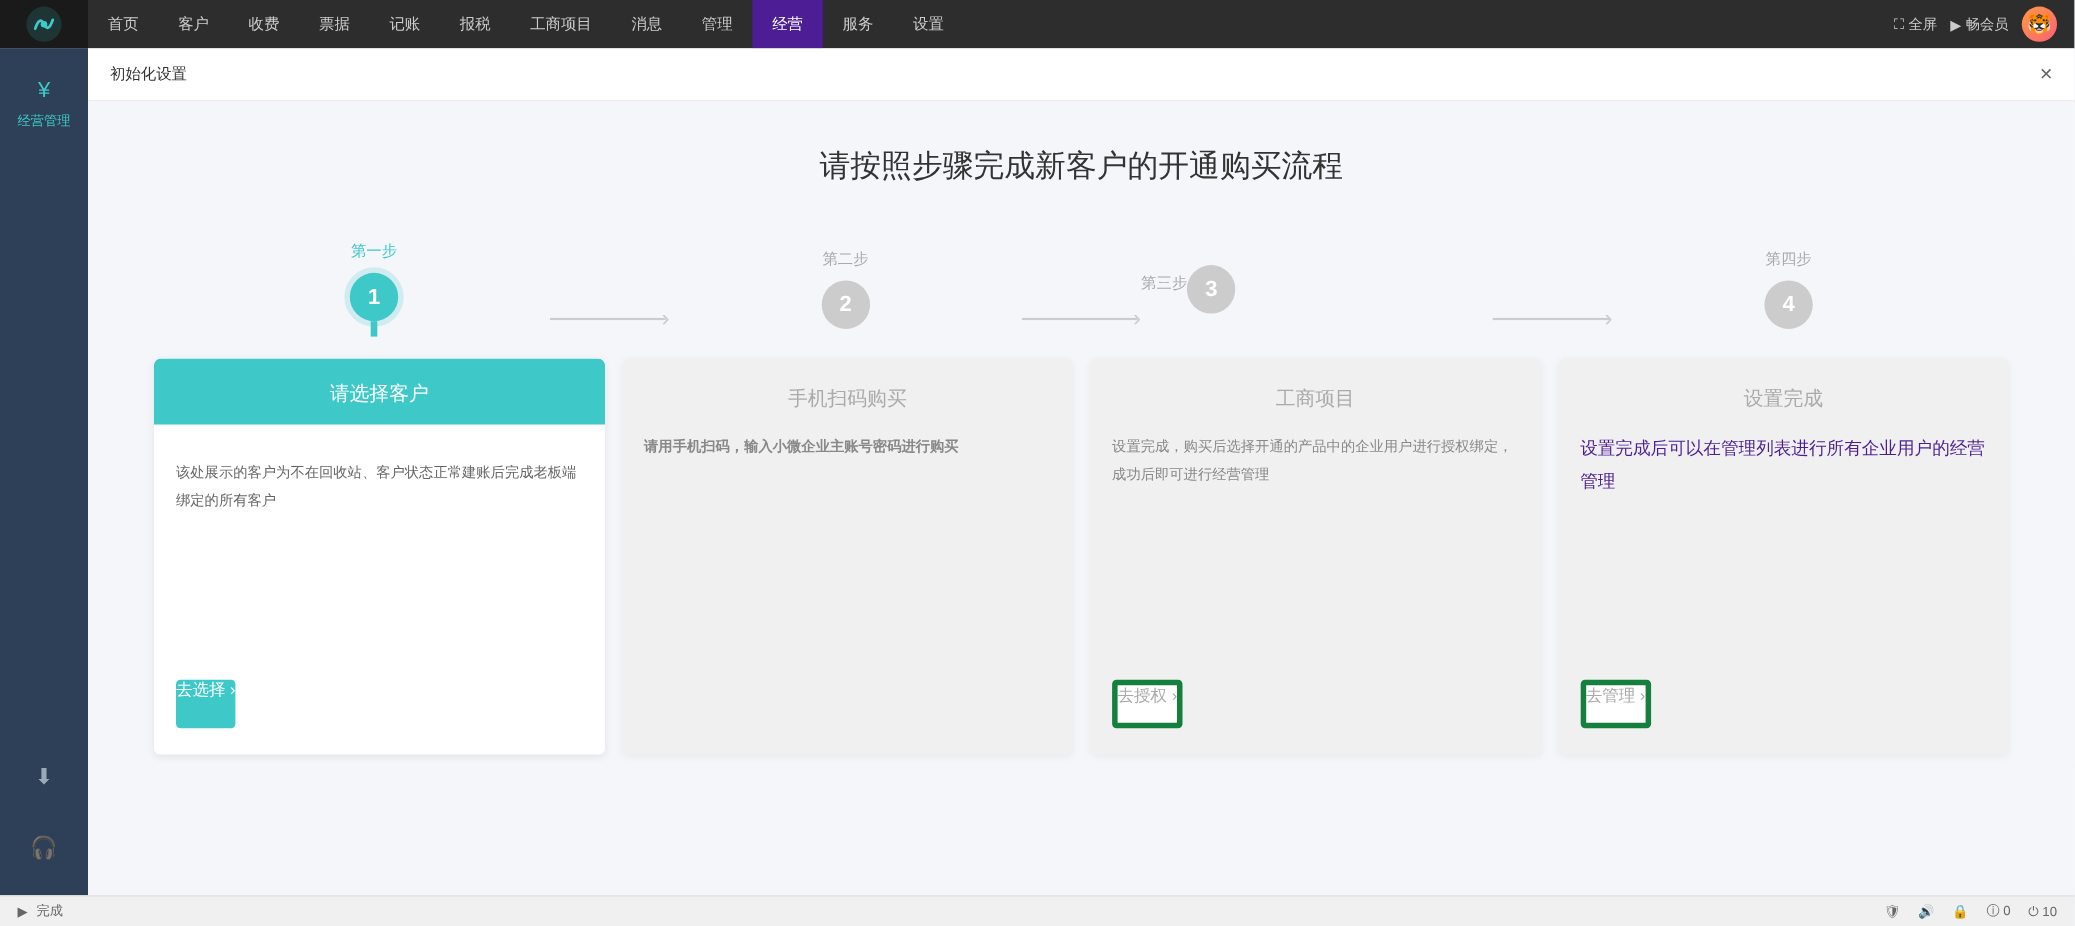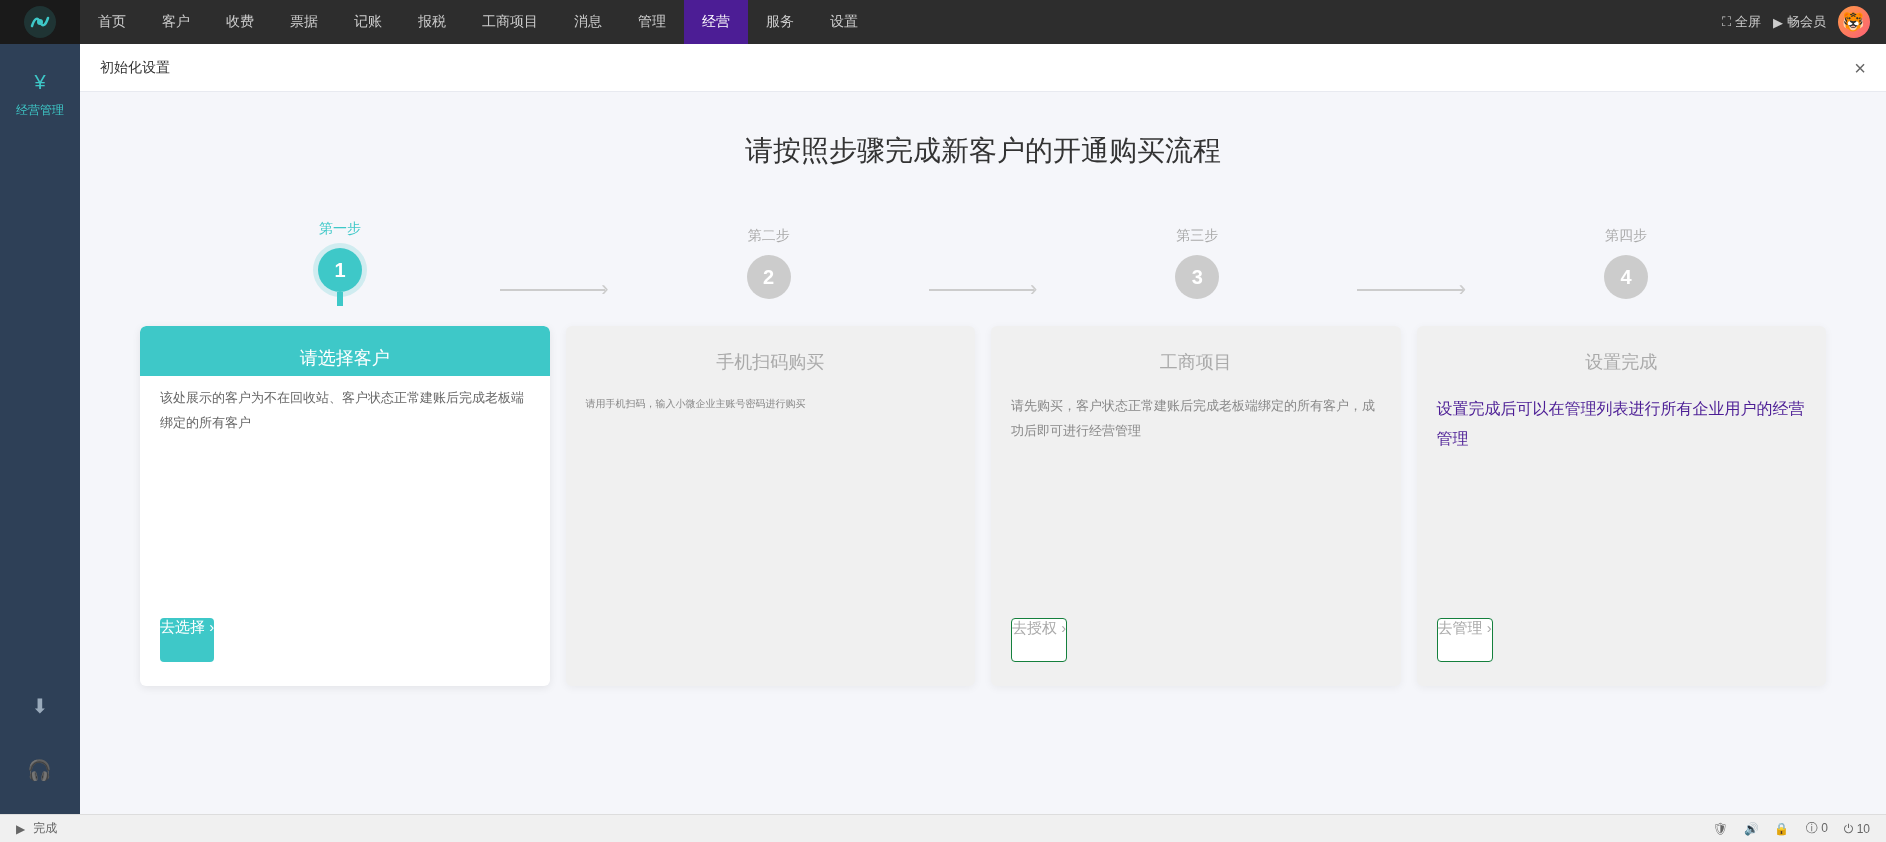--- a/index.html
+++ b/index.html
@@ -188,21 +188,21 @@
       display: flex;
       justify-content: center;
       gap: 6px;
     }
     .card-btn.primary {
       background: #3ec8c8;
       color: #fff;
     }
     .card-btn.secondary {
       background: #fff;
-      border: 1px solid #15803d;
+      border: 5px solid #15803d;
       color: #aaa;
     }
 
     
     .status-bar {
       position: absolute;
       bottom: 0;
       left: 0;
       right: 0;
       height: 28px;
@@ -297,58 +297,58 @@
       <div style="display:flex; flex-direction:column; align-items:center; width:320px;">
         <span style="font-size:14px; color:#aaa; margin-bottom:10px;">第二步</span>
         <div style="width:44px; height:44px; border-radius:50%; background:#ccc; color:#fff; font-size:20px; font-weight:bold; display:flex; align-items:center; justify-content:center;">2</div>
       </div>
 
       <div style="flex:1; display:flex; align-items:center; padding-top:54px;">
         <div style="height:2px; flex:1; background:#ccc;"></div>
         <span style="color:#ccc; font-size:22px; margin-left:-4px; line-height:2px; margin-top:-2px;">›</span>
       </div>
 
-      <div style="display:flex; flex-direction:column; align-items:center; width:320px;">
+      <div style="display:flex; flex-direction:row; align-items:center; width:320px;">
         <span style="font-size:14px; color:#aaa; margin-bottom:10px;">第三步</span>
         <div style="width:44px; height:44px; border-radius:50%; background:#ccc; color:#fff; font-size:20px; font-weight:bold; display:flex; align-items:center; justify-content:center;">3</div>
       </div>
 
       <div style="flex:1; display:flex; align-items:center; padding-top:54px;">
         <div style="height:2px; flex:1; background:#ccc;"></div>
         <span style="color:#ccc; font-size:22px; margin-left:-4px; line-height:2px; margin-top:-2px;">›</span>
       </div>
 
       <div style="display:flex; flex-direction:column; align-items:center; width:320px;">
         <span style="font-size:14px; color:#aaa; margin-bottom:10px;">第四步</span>
         <div style="width:44px; height:44px; border-radius:50%; background:#ccc; color:#fff; font-size:20px; font-weight:bold; display:flex; align-items:center; justify-content:center;">4</div>
       </div>
     </div>
 
     <div class="cards-row">
 
       <div class="card" style="background: #fff; border-radius:6px; overflow:hidden; box-shadow: 0 2px 8px rgba(0,0,0,0.08);">
-        <div style="background:#3ec8c8; margin: -24px -20px 10px; padding: 20px 20px 6px; border-radius:6px 6px 0 0;">
+        <div style="background:#3ec8c8; margin: -24px -20px 32px; padding: 20px 20px 16px; border-radius:6px 6px 0 0;">
           <div style="font-size:18px; color:#fff; text-align:center; font-weight:500;">请选择客户</div>
         </div>
         <p style="font-size:13px; color:#666; line-height:1.9; flex:1;">该处展示的客户为不在回收站、客户状态正常建账后完成老板端绑定的所有客户</p>
         <div style="margin-top: auto; padding-top: 120px;">
           <button class="card-btn primary">
             <span>去选择 ›</span>
           </button>
         </div>
       </div>
 
       <div class="card inactive">
         <div style="font-size:18px; color:#aaa; text-align:center; margin-bottom:20px; font-weight:500;">手机扫码购买</div>
-        <p style="font-size:10px; color:#888; line-height:1.9;">请用手机扫码，输入小微企业主账号密码进行购买</p>
+        <p style="font-size:13px; color:#888; line-height:1.9;font-weight:bold;">请用手机扫码，输入小微企业主账号密码进行购买</p>
       </div>
 
       <div class="card inactive">
         <div style="font-size:18px; color:#aaa; text-align:center; margin-bottom:20px; font-weight:500;">工商项目</div>
-        <p style="font-size:13px; color:#888; line-height:1.9; flex:1;">请先购买，客户状态正常建账后完成老板端绑定的所有客户，成功后即可进行经营管理</p>
+        <p style="font-size:13px; color:#888; line-height:1.9; flex:1;">设置完成，购买后选择开通的产品中的企业用户进行授权绑定，成功后即可进行经营管理</p>
         <div style="padding-top: 60px;">
           <button class="card-btn secondary">
             <span>去授权 ›</span>
           </button>
         </div>
       </div>
 
       <div class="card inactive">
         <div style="font-size:18px; color:#aaa; text-align:center; margin-bottom:20px; font-weight:500;">设置完成</div>
         <p style="font-size:16px; color:#4c1d95; line-height:1.9; flex:1;">设置完成后可以在管理列表进行所有企业用户的经营管理</p>

